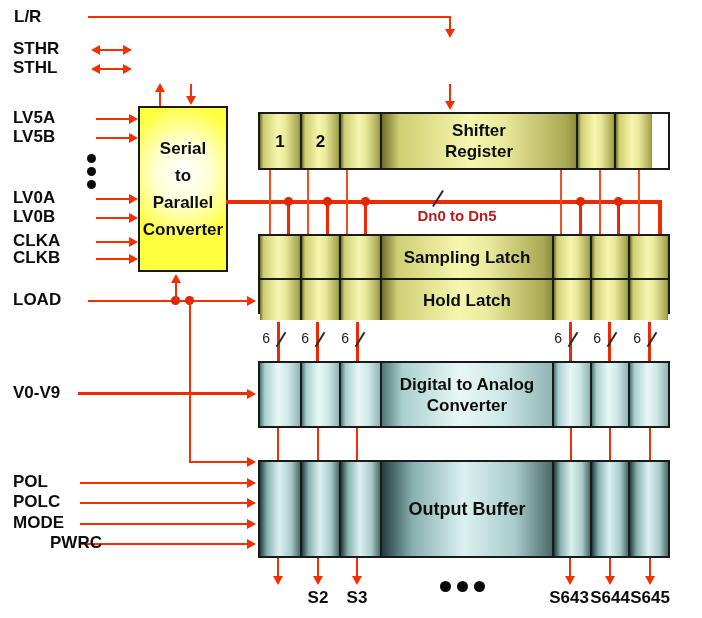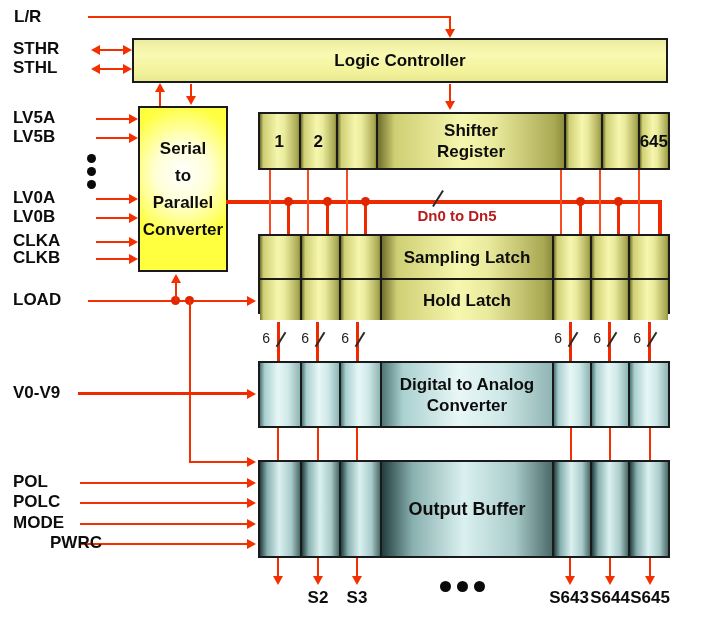--- a/index.html
+++ b/index.html
@@ -43,23 +43,20 @@
   .sig{position:absolute;font-weight:bold;font-size:17px;line-height:20px;color:#0d0d0d;}
   .buslbl{position:absolute;width:120px;text-align:center;font-weight:bold;font-size:15px;color:#b91c1c;}
   .six{position:absolute;width:16px;text-align:right;font-size:14px;color:#222;}
   .out{position:absolute;width:60px;text-align:center;font-weight:bold;font-size:17px;color:#0d0d0d;}
 </style>
 </head>
 <body>
 
 <div id="stage">
 
-  <div class="blk logic" style="left:132px;top:38px;width:536px;height:45px;">
-    <span class="blabel">Logic Controller</span>
-  </div>
 
   <div class="blk s2p" style="left:138px;top:106px;width:90px;height:166px;">
     <span class="blabel" style="line-height:27px;">Serial
 to
 Parallel
 Converter</span>
   </div>
 
   <div class="row" style="left:258px;top:112px;width:412px;height:58px;">
     <div class="cell yc" style="width:40px">
@@ -68,23 +65,20 @@
     <div class="cell yc d" style="width:39px">
       <span class="blabel">2</span>
       </div>
     <div class="cell yc d" style="width:41px"></div>
     <div class="cell yc d" style="width:196px">
       <span class="blabel">Shifter
 Register</span>
       </div>
     <div class="cell yc d" style="width:38px"></div>
     <div class="cell yc d" style="width:38px"></div>
-    <div class="cell yc d" style="flex:1">
-      <span class="blabel">645</span>
-      </div>
   </div>
 
   <div class="row" style="left:258px;top:234px;width:412px;height:80px;display:block;">
     <div class="lrow">
       <div class="cell yc" style="width:40px"></div>
       <div class="cell yc d" style="width:39px"></div>
       <div class="cell yc d" style="width:41px"></div>
       <div class="cell yc d" style="width:172px">
         <span class="blabel">Sampling Latch</span>
         </div>

